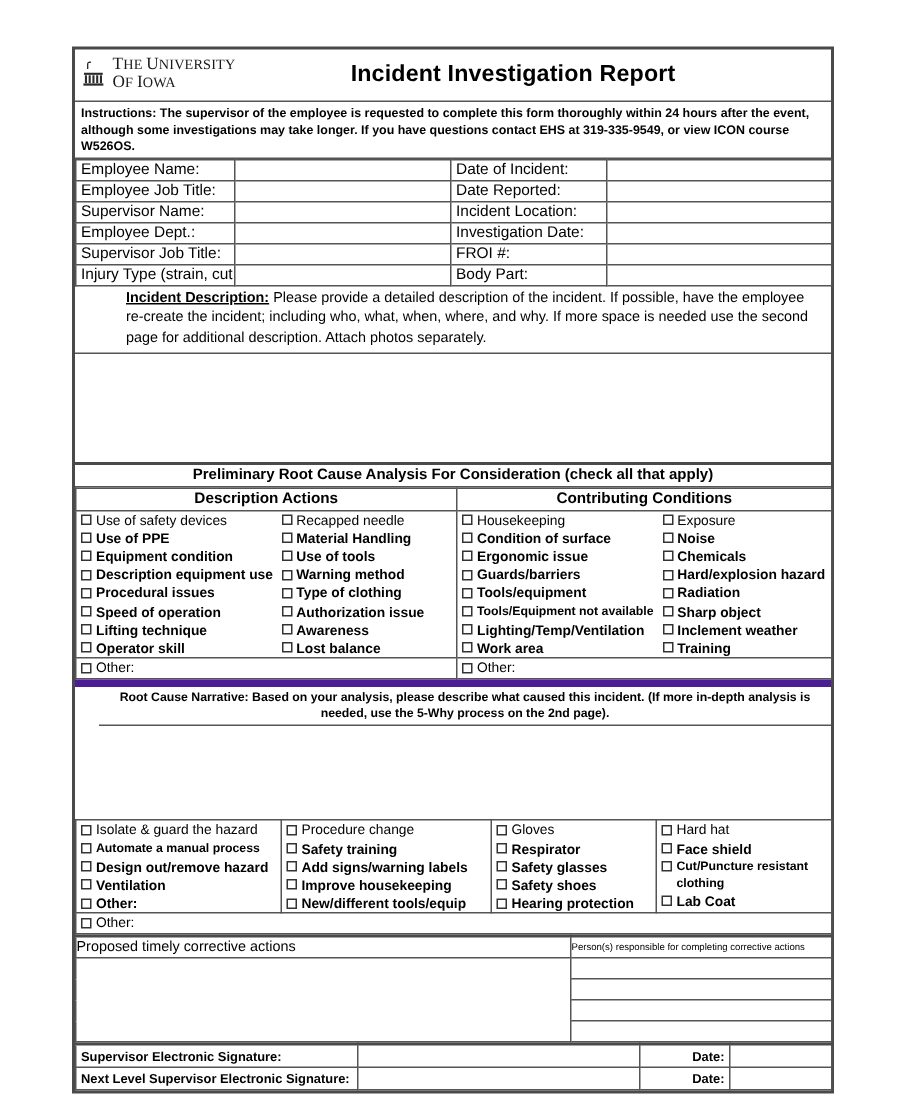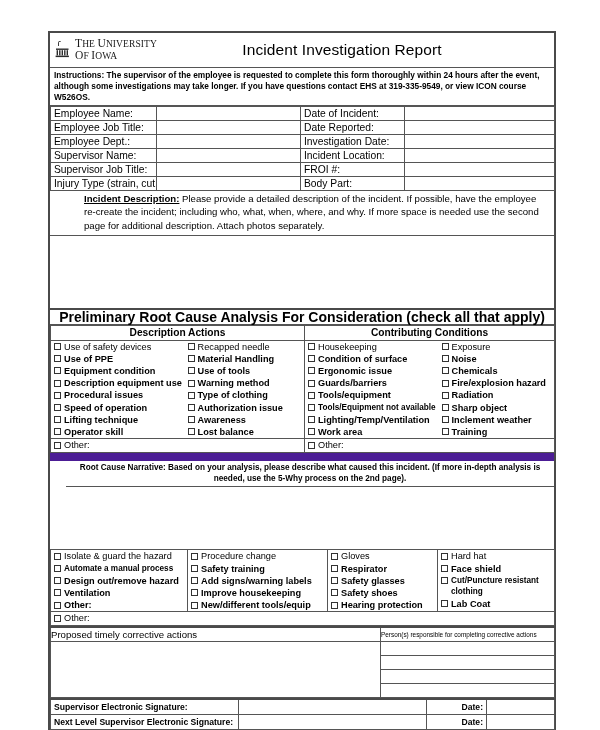--- a/index.html
+++ b/index.html
@@ -68,21 +68,21 @@
     line-height: 1.02;
     color: #1a1a1a;
   }
   .logo-l1 { font-size: 9.5px; letter-spacing: .1px; }
   .logo-l2 { font-size: 9.5px; letter-spacing: .1px; }
   .logo-l1 .big, .logo-l2 .big { font-size: 11.5px; }
   .doc-title {
     flex: 1;
     text-align: center;
     font-size: 15.5px;
-    font-weight: normal;
+    font-weight: bold;
     letter-spacing: .1px;
     padding-right: 46px;
   }
 
   
   .instructions {
     font-size: 8.3px;
     font-weight: bold;
     line-height: 1.32;
     padding: 2px 4px 2px 4px;
@@ -107,21 +107,21 @@
     line-height: 1.42;
     padding: 1px 4px 2px 4px;
     margin-left: 30px;
   }
   .desc-text b { text-decoration: underline; }
   .desc-blank { height: 72px; border-top: 1px solid #555555; }
 
   
   .banner {
     text-align: center;
-    font-size: 14px;
+    font-size: 10px;
     font-weight: bold;
     line-height: 14px;
     height: 14px;
     border-top: 2px solid #4a4a4a;
     border-bottom: 1px solid #555555;
   }
   .subbanner td {
     text-align: center;
     font-size: 10.2px;
     font-weight: bold;
@@ -250,29 +250,29 @@
         <td>Date of Incident:</td>
         <td class="val"></td>
       </tr>
       <tr>
         <td>Employee Job Title:</td>
         <td class="val"></td>
         <td>Date Reported:</td>
         <td class="val"></td>
       </tr>
       <tr>
+        <td>Supervisor Name:</td>
+        <td class="val"></td>
+        <td>Incident Location:</td>
+        <td class="val"></td>
+      </tr>
+      <tr>
         <td>Employee Dept.:</td>
         <td class="val"></td>
         <td>Investigation Date:</td>
-        <td class="val"></td>
-      </tr>
-      <tr>
-        <td>Supervisor Name:</td>
-        <td class="val"></td>
-        <td>Incident Location:</td>
         <td class="val"></td>
       </tr>
       <tr>
         <td>Supervisor Job Title:</td>
         <td class="val"></td>
         <td>FROI #:</td>
         <td class="val"></td>
       </tr>
       <tr>
         <td colspan="1" style="width:135px">Injury Type (strain, cut, etc.):</td>
@@ -433,21 +433,21 @@
                   <div class="cbrow">
                       <span class="box"></span>
                       <span class="cblabel">Noise</span>
                     </div>
                   <div class="cbrow">
                       <span class="box"></span>
                       <span class="cblabel">Chemicals</span>
                     </div>
                   <div class="cbrow">
                       <span class="box"></span>
-                      <span class="cblabel">Fire/explosion hazard</span>
+                      <span class="cblabel">Hard/explosion hazard</span>
                     </div>
                   <div class="cbrow">
                       <span class="box"></span>
                       <span class="cblabel">Radiation</span>
                     </div>
                   <div class="cbrow">
                       <span class="box"></span>
                       <span class="cblabel">Sharp object</span>
                     </div>
                   <div class="cbrow">
@@ -476,21 +476,21 @@
           <div class="other-row">
             <span class="box"></span>
             <span>Other:</span>
             <span></span>
           </div>
         </td>
       </tr>
     </tbody>
   </table>
 
-  <div style="border-top:8px solid #4c1d95;padding-left:16px;">
+  <div style="border-top:5px solid #4c1d95;padding-left:16px;">
     <div class="narr-head">
       <span>Root Cause Narrative:  Based on your analysis, please describe what caused this incident.  (If more in-depth analysis is needed,</span>
       <span>use the 5-Why process on the 2nd page).</span>
     </div>
     <div class="narr-blank"></div>
   </div>
 
 
   <table class="tbl">
     <colgroup>

